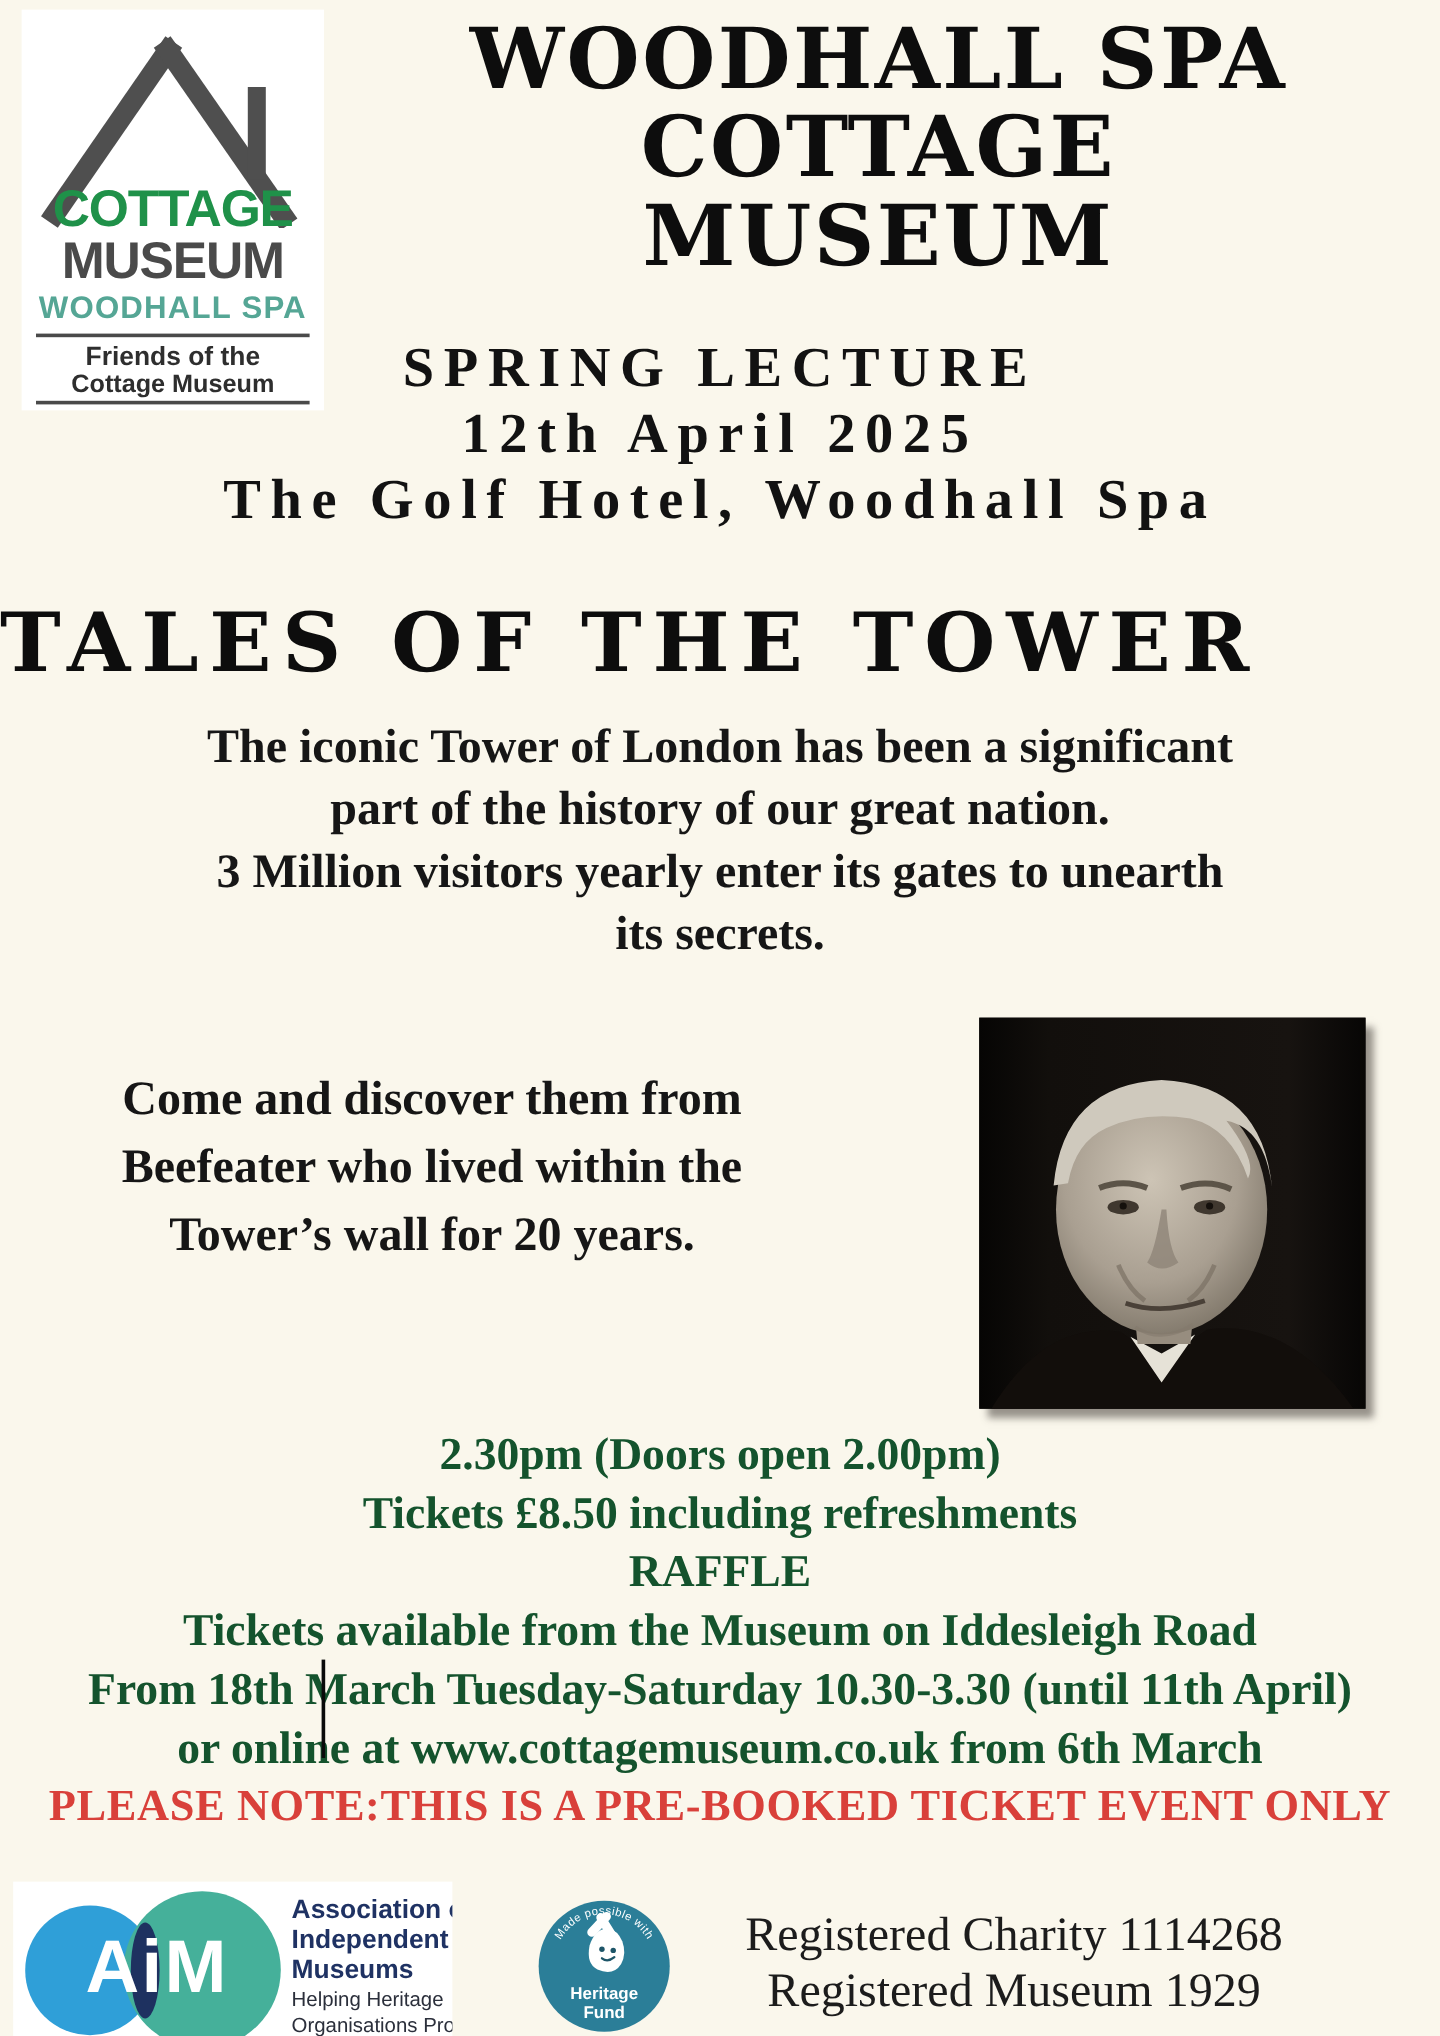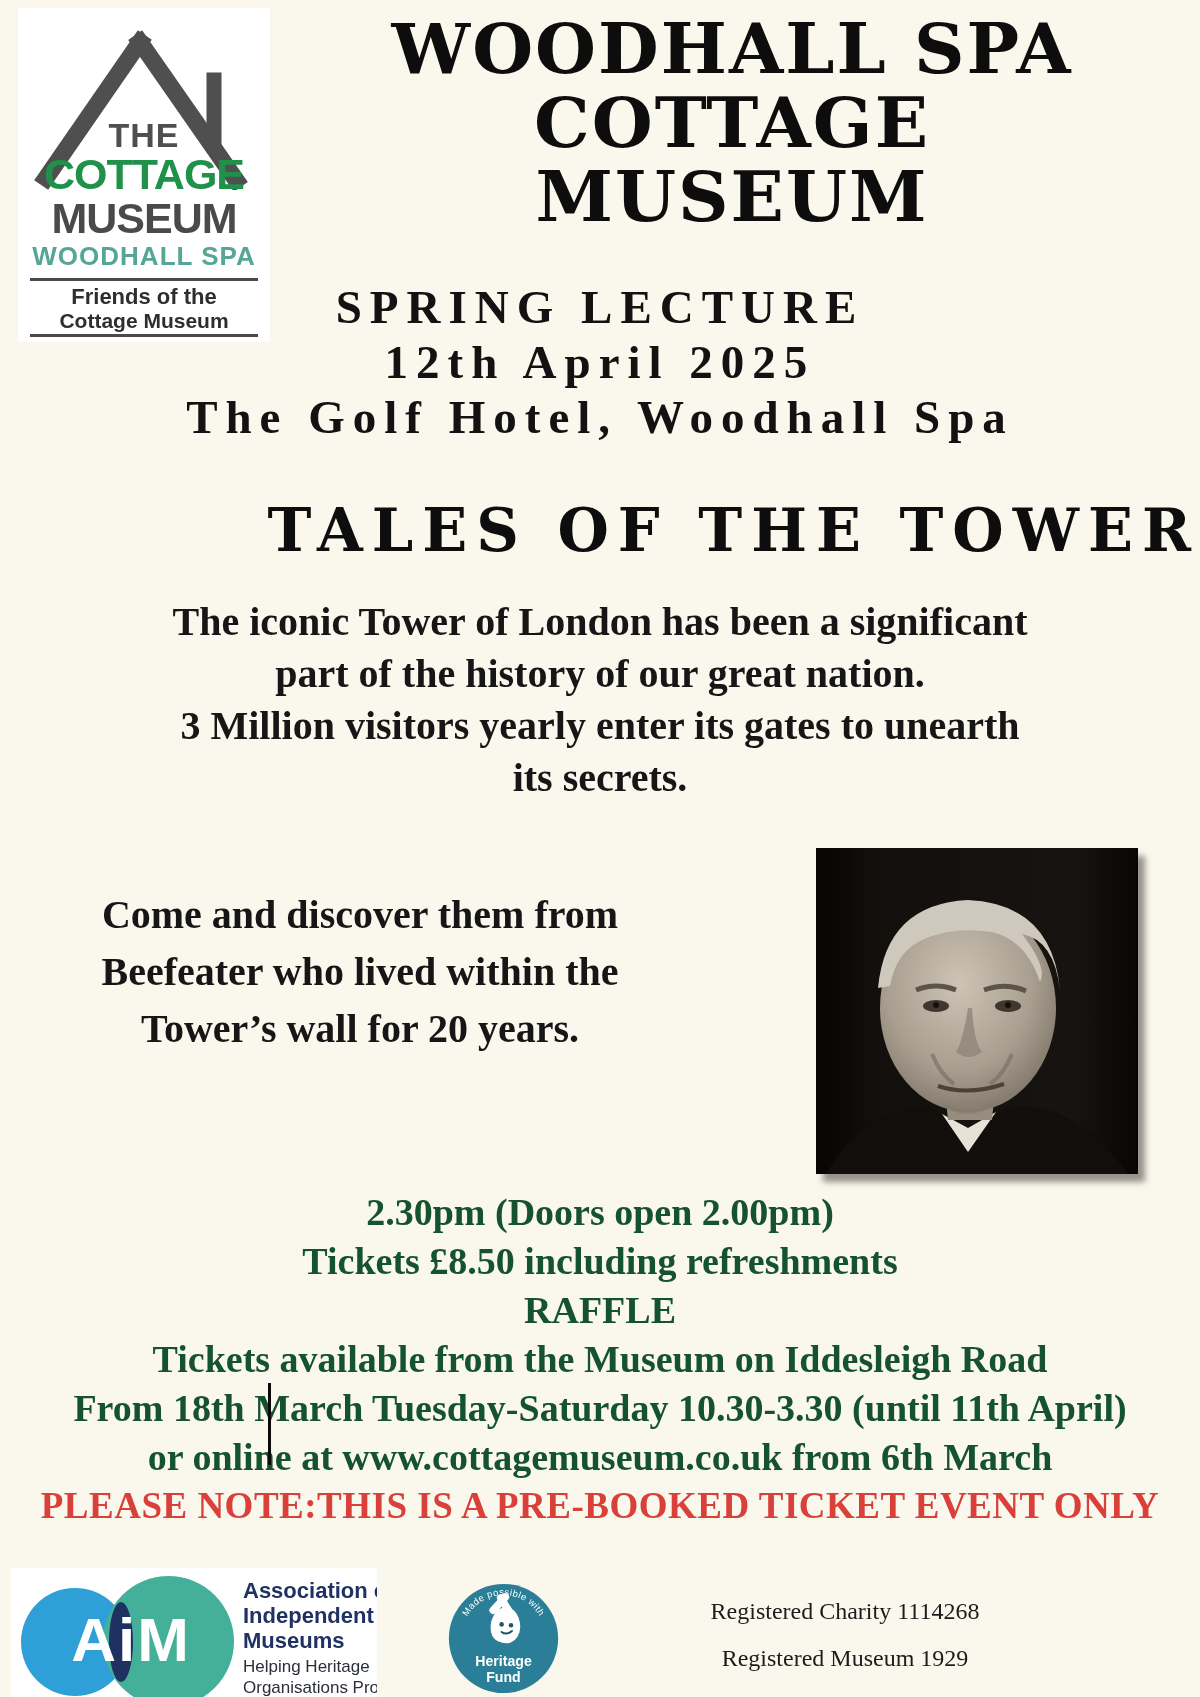--- a/index.html
+++ b/index.html
@@ -40,23 +40,23 @@
   
   .event-block{
     position:absolute;left:0;right:0;top:280px;
     text-align:center;font-weight:700;
     font-size:47px;line-height:55px;letter-spacing:8px;
     color:#121212;
   }
   
   .lecture-title{
     position:absolute;left:0;right:0;top:496px;
-    text-align:right;
+    text-align:left;
     font-family:"DejaVu Serif", serif;
-    font-weight:700;font-size:59px;letter-spacing:9px;
+    font-weight:700;font-size:68px;letter-spacing:9px;
     color:#0d0d0d;
   }
   
   .intro{
     position:absolute;left:30px;right:30px;top:596px;
     text-align:center;font-weight:700;
     font-size:40px;line-height:52px;color:#161616;
   }
   
   .speaker-text{
@@ -107,35 +107,34 @@
   .aim-org div{white-space:nowrap;}
   .aim-tagline{
     position:absolute;left:232px;top:88px;width:134px;overflow:hidden;
     font-family:"Liberation Sans", sans-serif;
     font-size:17px;line-height:21px;color:#2b2f3b;
   }
   .aim-tagline div{white-space:nowrap;}
   .heritage-badge{position:absolute;left:447px;top:1582px;width:113px;height:113px;}
   .registered{
     position:absolute;left:600px;top:1588px;width:490px;
-    text-align:center;font-size:24px;line-height:47px;color:#1c1c1c;
+    text-align:center;font-size:40px;line-height:47px;color:#1c1c1c;
   }
 </style>
 </head>
 <body>
 
 <div class="poster">
 
   <div class="logo-box">
     <svg class="house-svg" viewBox="0 0 252 168" aria-hidden="true">
       <path d="M28 156 L122 20" stroke="#4f4f4f" stroke-width="17" fill="none" stroke-linecap="square"></path>
       <path d="M122 20 L218 158" stroke="#4f4f4f" stroke-width="17" fill="none" stroke-linecap="square"></path>
       <path d="M196 120 L196 58" stroke="#4f4f4f" stroke-width="15" fill="none" stroke-linecap="square"></path>
     </svg>
-    <div class="logo-text logo-the">THE</div>
     <div class="logo-text logo-cottage">COTTAGE</div>
     <div class="logo-text logo-museum">MUSEUM</div>
     <div class="logo-text logo-location">WOODHALL SPA</div>
     <div class="logo-rule rule-top"></div>
     <div class="logo-text logo-friends1">Friends of the</div>
     <div class="logo-text logo-friends2">Cottage Museum</div>
     <div class="logo-rule rule-bottom"></div>
   </div>
 
   <div class="main-title">

